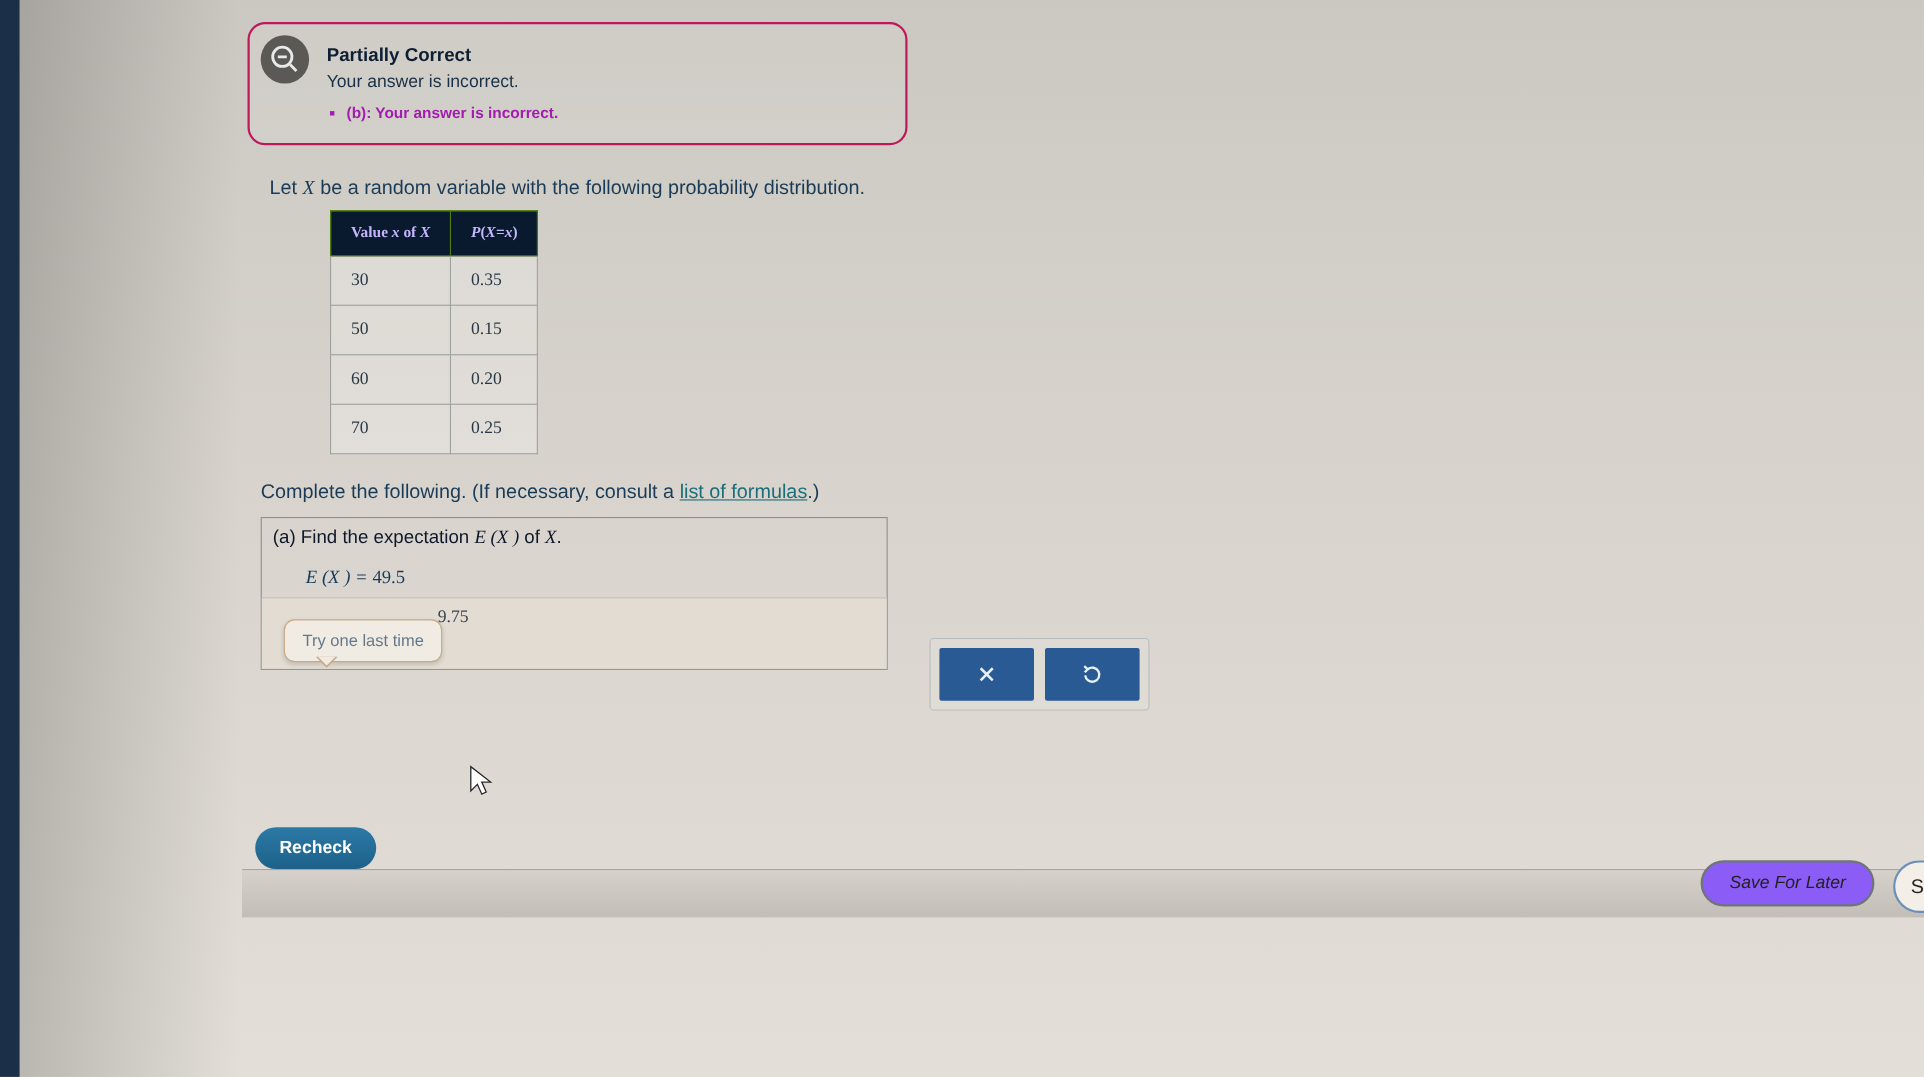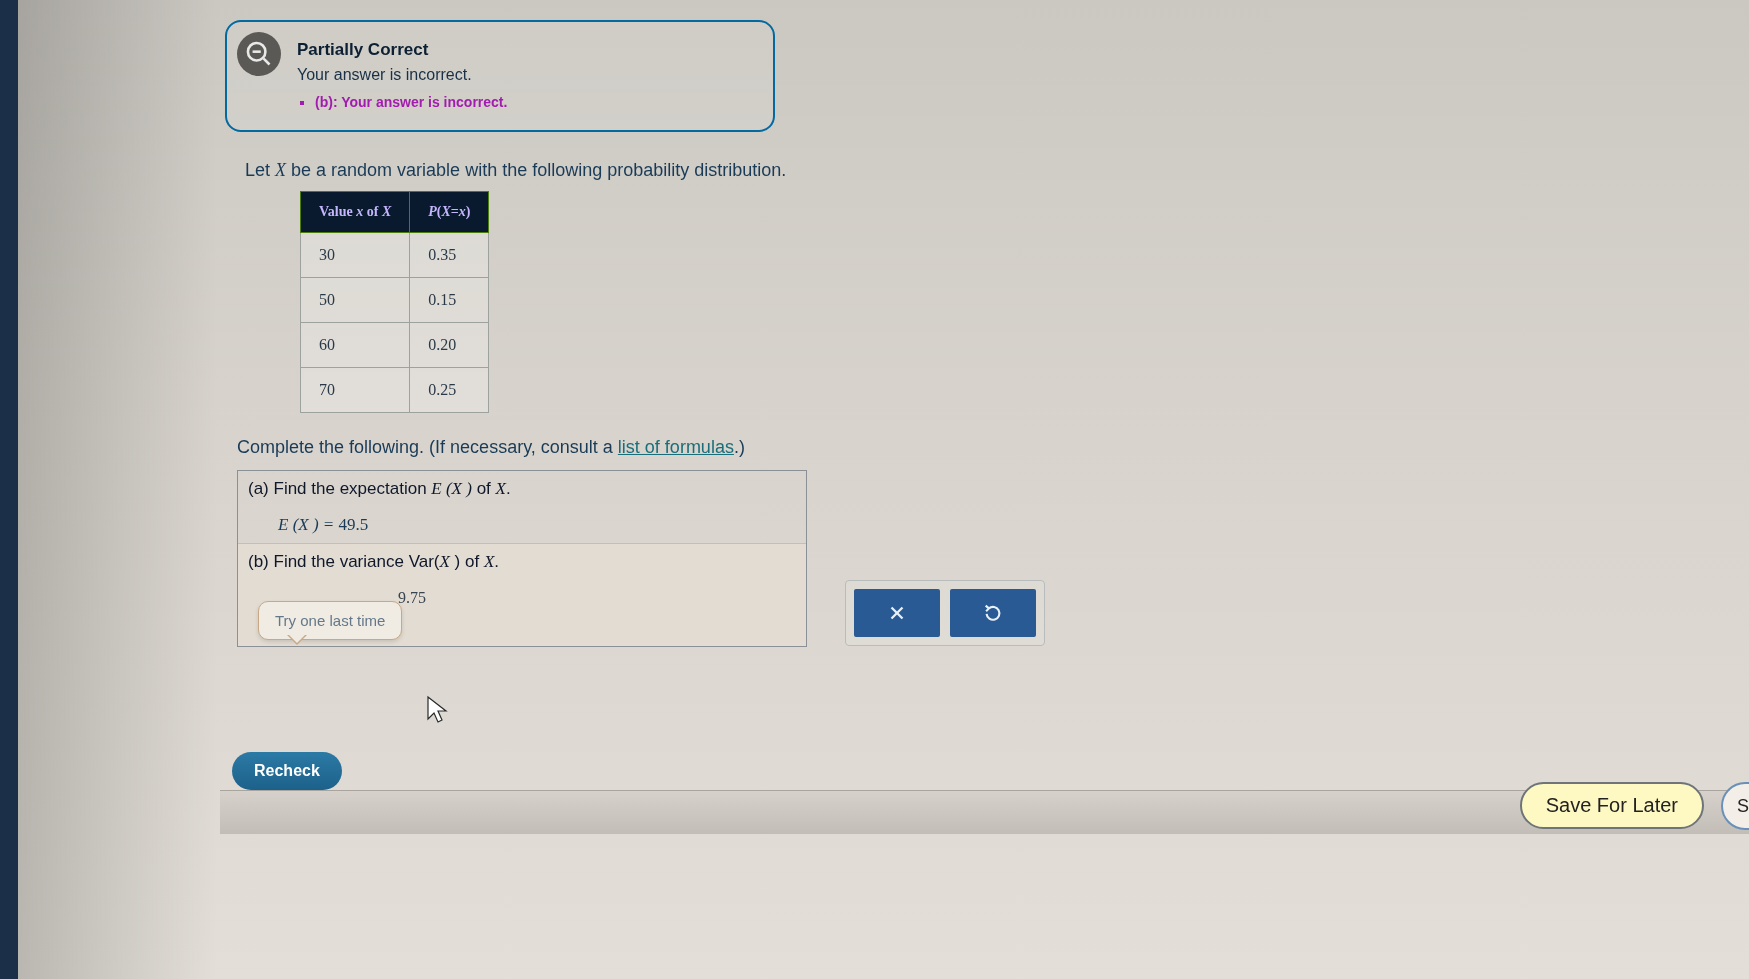--- a/index.html
+++ b/index.html
@@ -9,21 +9,21 @@
     width: 1749px;
     height: 979px;
     position: relative;
     overflow: hidden;
   }
   .left-strip { position:absolute; left:0; top:0; width:18px; height:100%; background:#1c2f48; }
   .content-bg { position:absolute; left:18px; top:0; right:0; bottom:0; background: linear-gradient(180deg,#cbc8c2 0%,#d7d3cc 40%,#e3dfd8 100%); }
   .margin-fade { position:absolute; left:18px; top:0; width:200px; height:100%; background: linear-gradient(90deg, rgba(0,0,0,0.18), rgba(0,0,0,0) 100%); pointer-events:none; }
   .main { position:absolute; left:225px; top:20px; width:1500px; color:#11314d; }
 
-  .feedback-card { position:relative; border:2px solid #0369a1; border-radius:16px; padding:18px 24px 20px 70px; width:550px; background:rgba(255,255,255,0.08); margin-bottom:28px; }
+  .feedback-card { position:relative; border:2px solid #be185d; border-radius:16px; padding:18px 24px 20px 70px; width:600px; background:rgba(255,255,255,0.08); margin-bottom:28px; }
   .feedback-icon { position:absolute; left:10px; top:10px; width:44px; height:44px; border-radius:50%; background:#5b5955; display:flex; align-items:center; justify-content:center; }
   .feedback-icon svg { width:28px; height:28px; }
   .feedback-title { font-weight:bold; color:#0c1f33; font-size:17px; margin-bottom:6px; }
   .feedback-sub { font-weight:normal; color:#1a3046; font-size:16px; margin-bottom:10px; }
   .feedback-list { margin-left:18px; font-size:14px; color:#a21caf; font-weight:bold; }
   .feedback-list li { list-style: square; margin-top:4px; }
 
   .prompt { font-size:18px; color:#1a3b57; margin: 0 0 10px 20px; width:1200px; }
   .prompt .Xvar { font-style:italic; font-family: 'Times New Roman', serif; }
 
@@ -49,21 +49,21 @@
 
   .cursor { position:absolute; left:425px; top:695px; pointer-events:none; }
 
   .side-buttons { position:absolute; left:845px; top:580px; border:1px solid #b9bcbc; border-radius:4px; padding:8px; display:flex; gap:10px; background:rgba(255,255,255,0.1); }
   .sbtn { width:86px; height:48px; background:#2a5a93; border:none; border-radius:2px; display:flex; align-items:center; justify-content:center; cursor:pointer; color:#e8f0f8; font-size:20px; }
   .sbtn svg { width:22px; height:22px; }
 
   .recheck { position:absolute; left:232px; top:752px; background:linear-gradient(180deg,#2b7aa6,#1d618a); color:#fff; font-weight:bold; border:none; border-radius:22px; padding:10px 22px; font-size:16px; cursor:pointer; }
 
   .bottom-bar { position:absolute; left:220px; right:0; top:790px; height:44px; background:linear-gradient(180deg,#d6d1ca,#c2beb7); border-top:1px solid #a9a49d; }
-  .save-later { position:absolute; right:45px; top:782px; background:#fef9c3; border:2px solid #6e7478; border-radius:24px; padding:10px 24px; font-size:20px; color:#222; cursor:pointer; }
+  .save-later { position:absolute; right:45px; top:782px; background:#8b5cf6; border:2px solid #6e7478; border-radius:24px; padding:10px 24px; font-size:16px; color:#222; cursor:pointer;font-style:italic; }
   .submit-edge { position:absolute; right:-2px; top:782px; width:30px; height:48px; border:2px solid #6a90b9; border-right:none; border-radius:24px 0 0 24px; background:#f3efe8; display:flex; align-items:center; justify-content:flex-end; padding-right:2px; font-size:18px; color:#222; cursor:pointer; overflow:hidden; }
 </style>
 </head>
 <body>
 
 <div class="left-strip"></div>
 <div class="content-bg"></div>
 <div class="margin-fade"></div>
 
 <div class="main">
@@ -123,23 +123,20 @@
   </div>
 
   <div class="answer-box">
     <div class="part">
       <span>(a) Find the expectation </span><span class="Xvar">E (X )</span><span> of </span><span class="Xvar">X</span><span>.</span>
     </div>
     <div class="ansline">
       <span class="Xvar">E (X ) = </span><span class="ans-val">49.5</span>
     </div>
     <div class="part-b-wrap">
-      <div class="part">
-        <span>(b) Find the variance Var(</span><span class="Xvar">X</span><span> ) of </span><span class="Xvar">X</span><span>.</span>
-      </div>
       <div class="ansline" style="padding-left:160px;">
         <input class="var-input" value="9.75" style="">
       </div>
     </div>
     <div class="tooltip">Try one last time</div>
   </div>
 
 </div>
 
 <div class="side-buttons">

